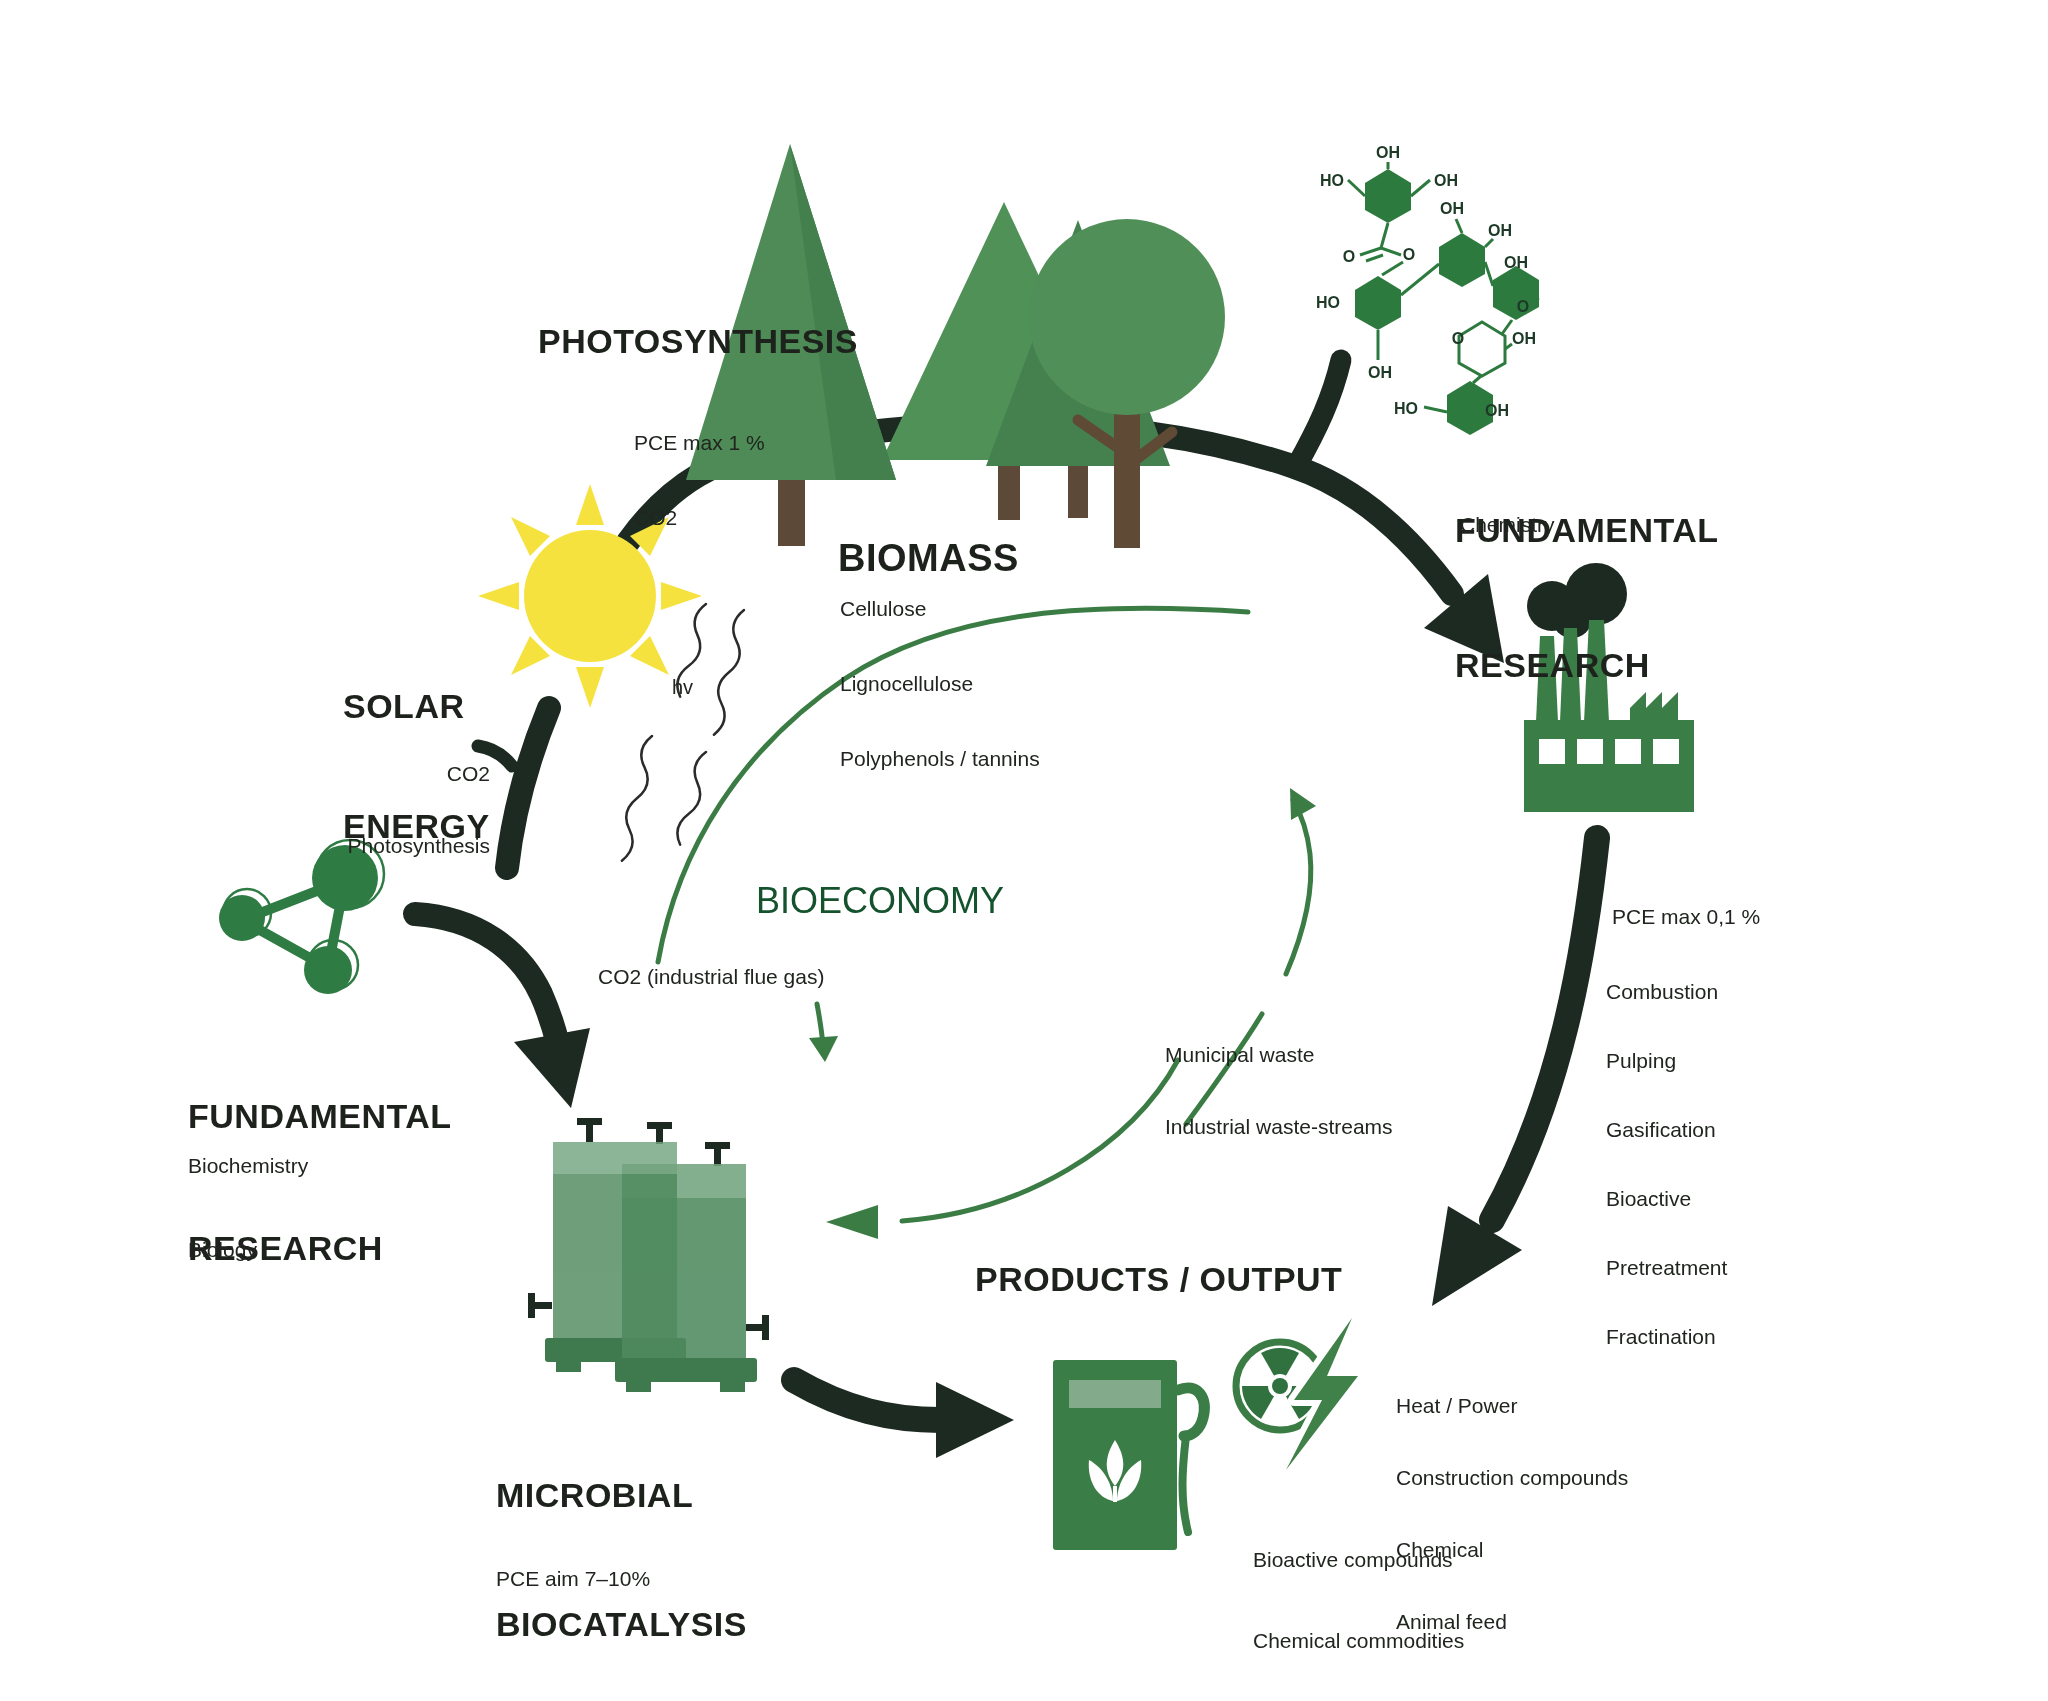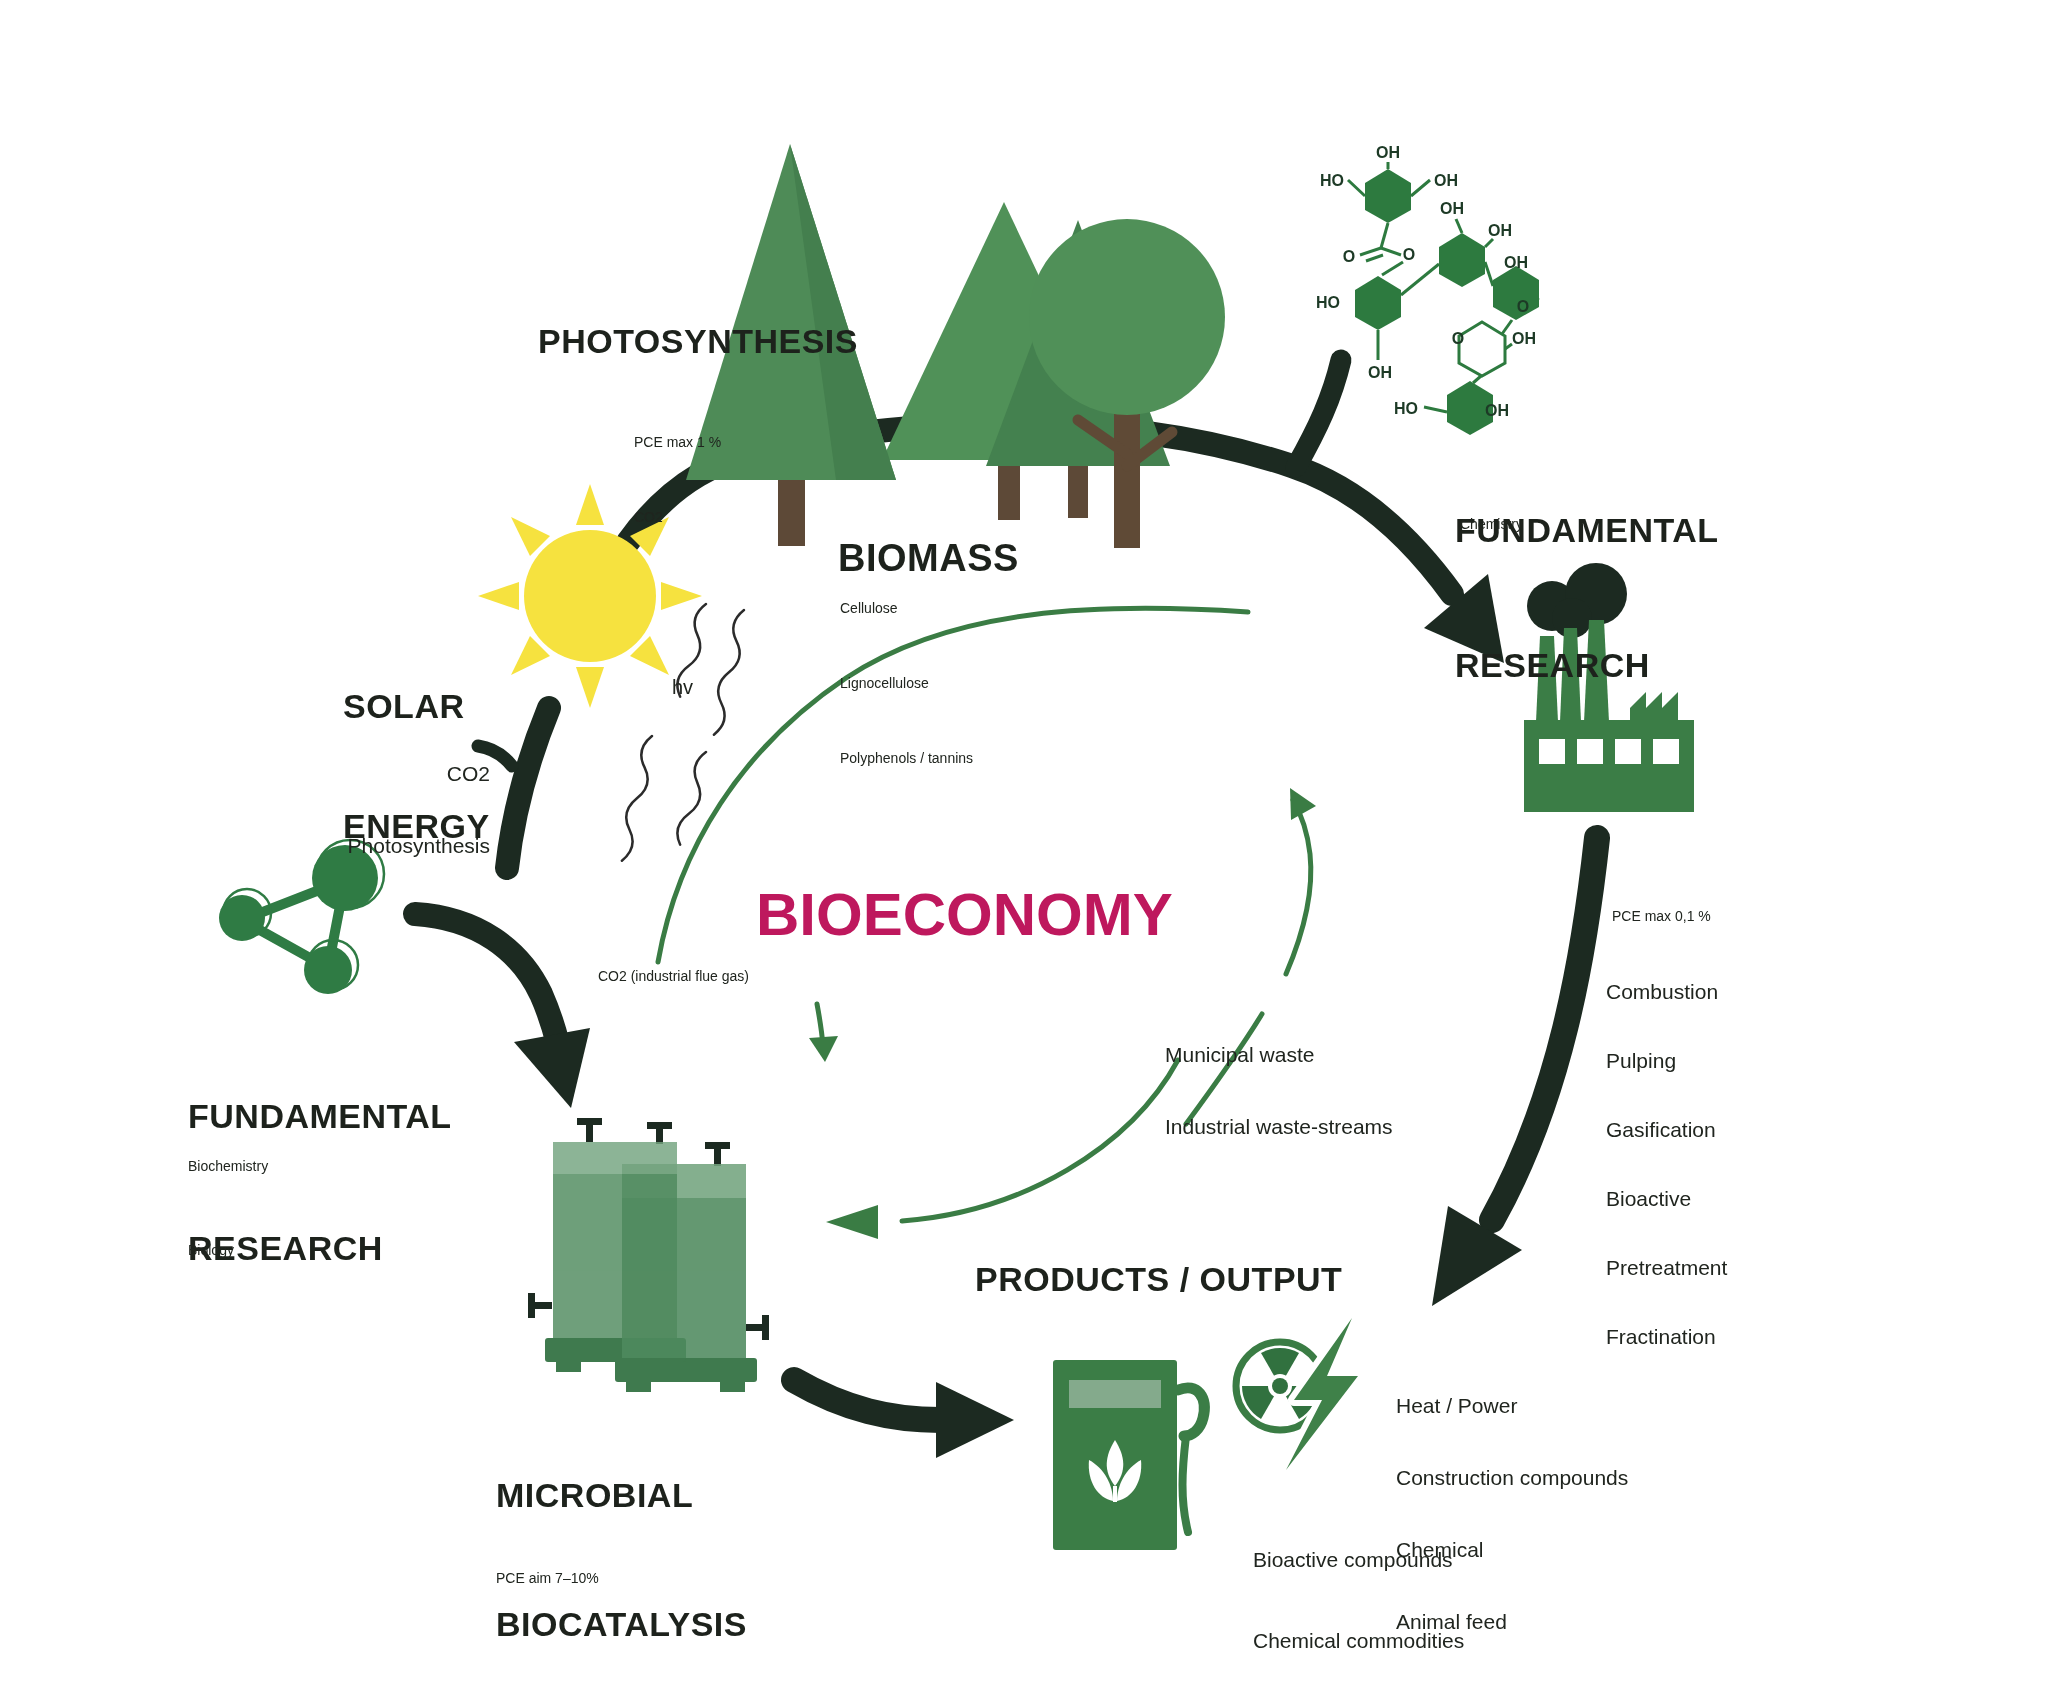--- a/index.html
+++ b/index.html
@@ -2,24 +2,24 @@
 <html><head>
 <meta charset="utf-8">
 <style>
   html,body{margin:0;padding:0;background:#ffffff;}
   body{width:2048px;height:1701px;position:relative;font-family:"Liberation Sans",sans-serif;overflow:hidden;}
   #stage{position:absolute;left:0;top:8px;width:1660px;height:1701px;}
   #art{position:absolute;left:0;top:0;}
   .t{position:absolute;color:#20251f;white-space:pre;}
   .h36{font-size:34px;font-weight:700;line-height:43px;letter-spacing:.5px;color:#1d221c;}
   .h38{font-size:38px;font-weight:700;letter-spacing:.5px;color:#1d221c;margin-top:41px;}
-  .body{font-size:14px;line-height:25px;font-weight:500;}
+  .body{font-size:21px;line-height:25px;font-weight:500;}
   .body2{font-size:21px;line-height:24px;font-weight:500;}
   .list27{font-size:21px;line-height:27px;font-weight:500;}
-  .bioeco{font-size:60px;font-weight:700;letter-spacing:0px;color:#be185d;}
+  .bioeco{font-size:36px;font-weight:400;letter-spacing:0px;color:#14532d;}
   .chemlbl{font-size:16px;font-weight:700;fill:#1d3a26;}
 </style>
 </head>
 <body>
 
 <div id="stage">
 
 <svg id="art" width="2048" height="1701" viewBox="0 0 2048 1701">
 
   <g>

